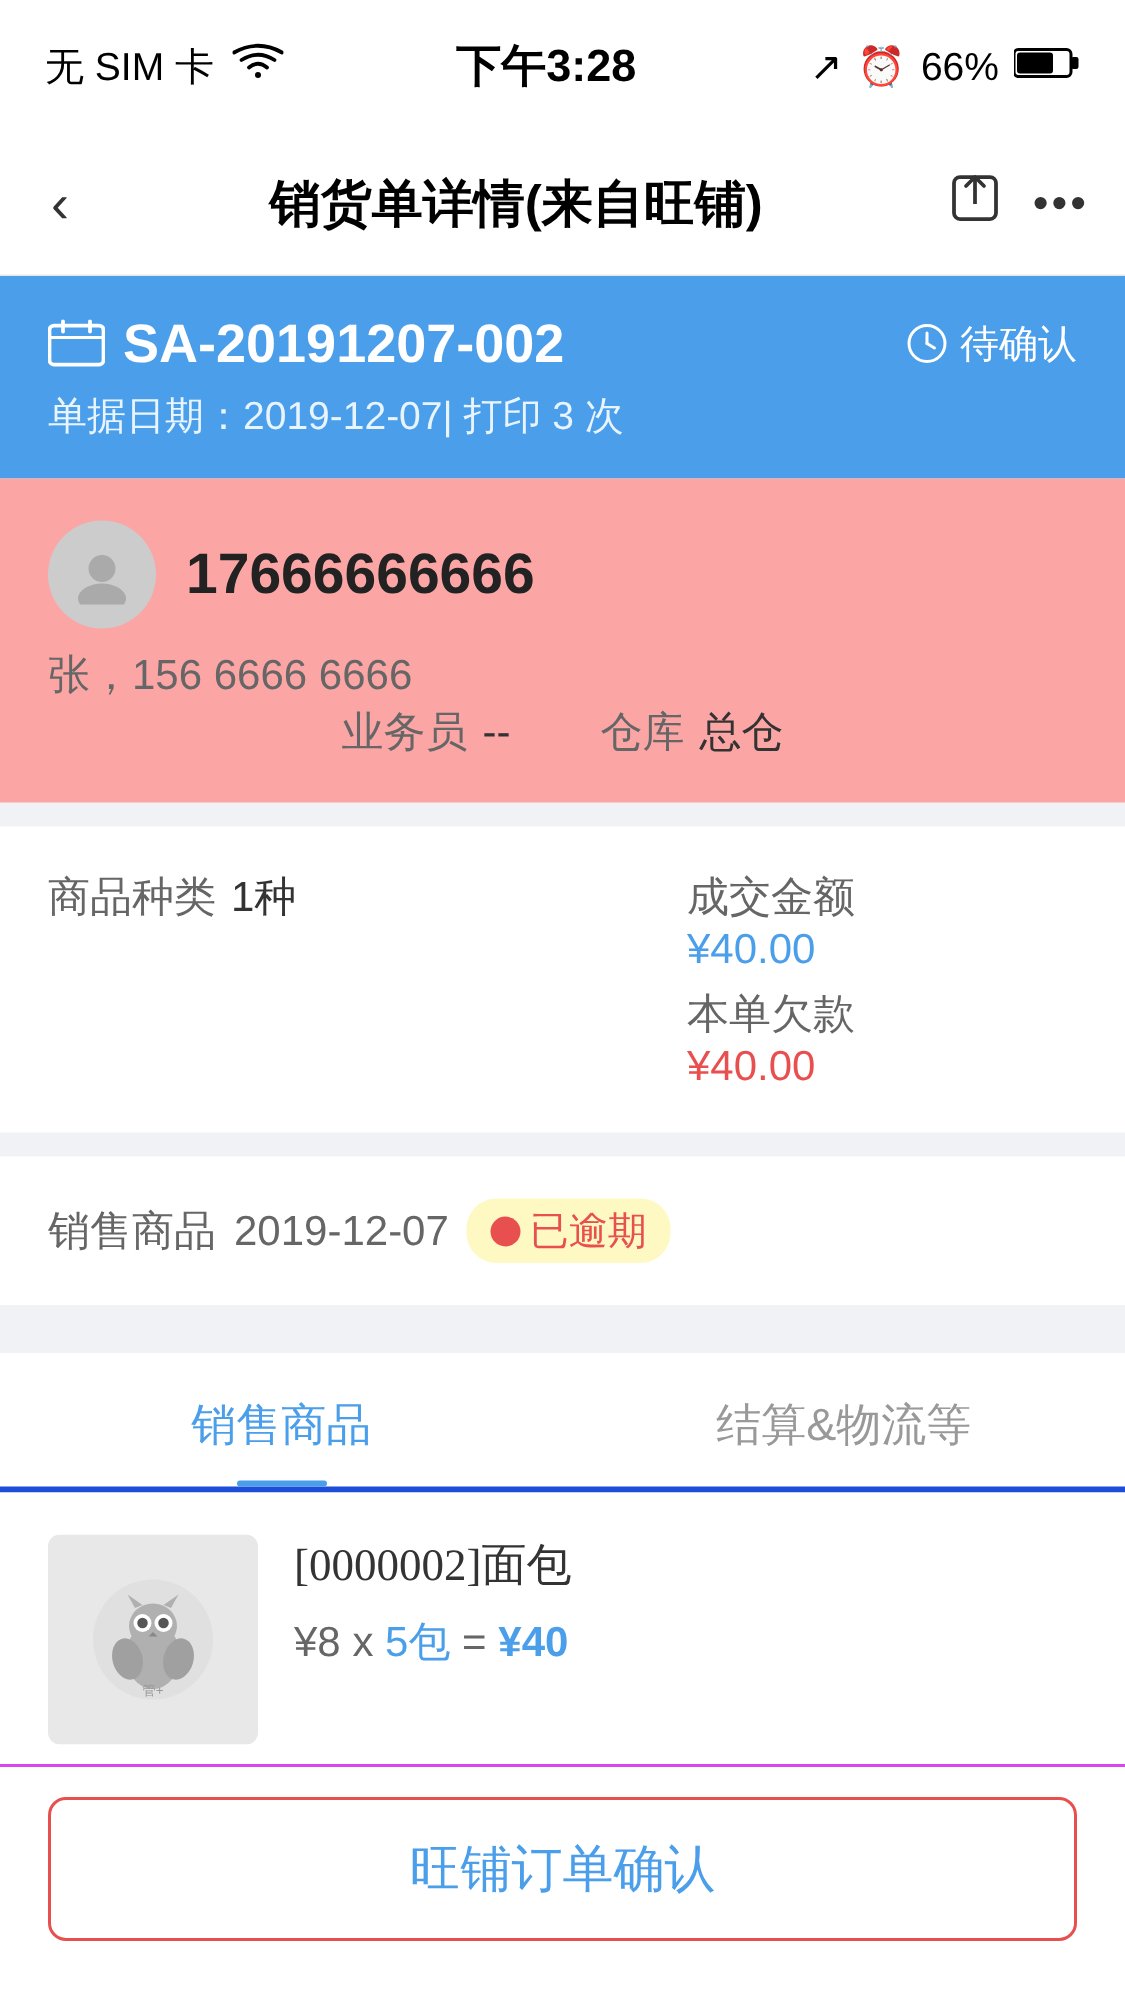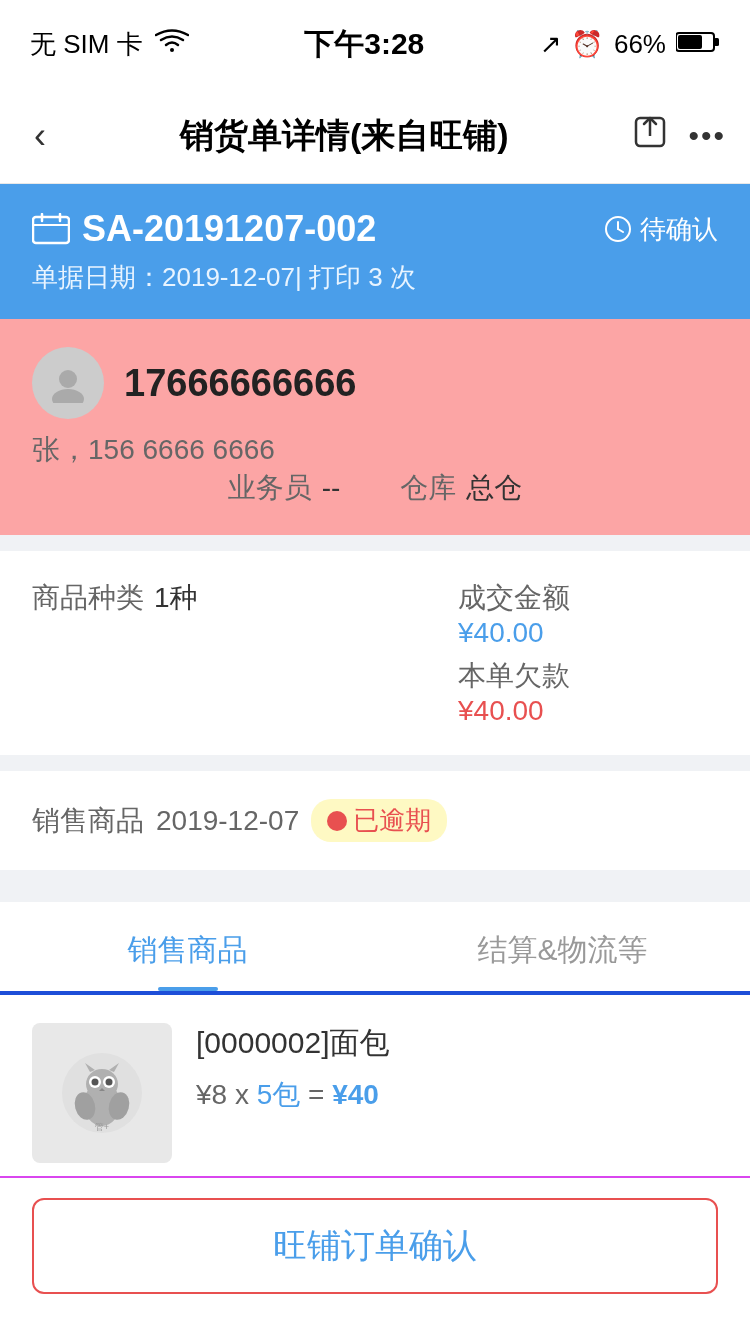--- a/index.html
+++ b/index.html
@@ -292,20 +292,21 @@
       justify-content: center;
       background: #e8e8e8;
     }
     .product-info {
       flex: 1;
     }
     .product-name {
       font-size: 30px;
       color: #333;
       margin-bottom: 12px;
+      font-family: Liberation Serif, serif;
     }
     .product-price {
       font-size: 28px;
       color: #666;
     }
     .product-price .qty { color: #4a9eea; }
     .product-price .total { color: #4a9eea; font-weight: 600; }
 
     
     .bottom-bar {

